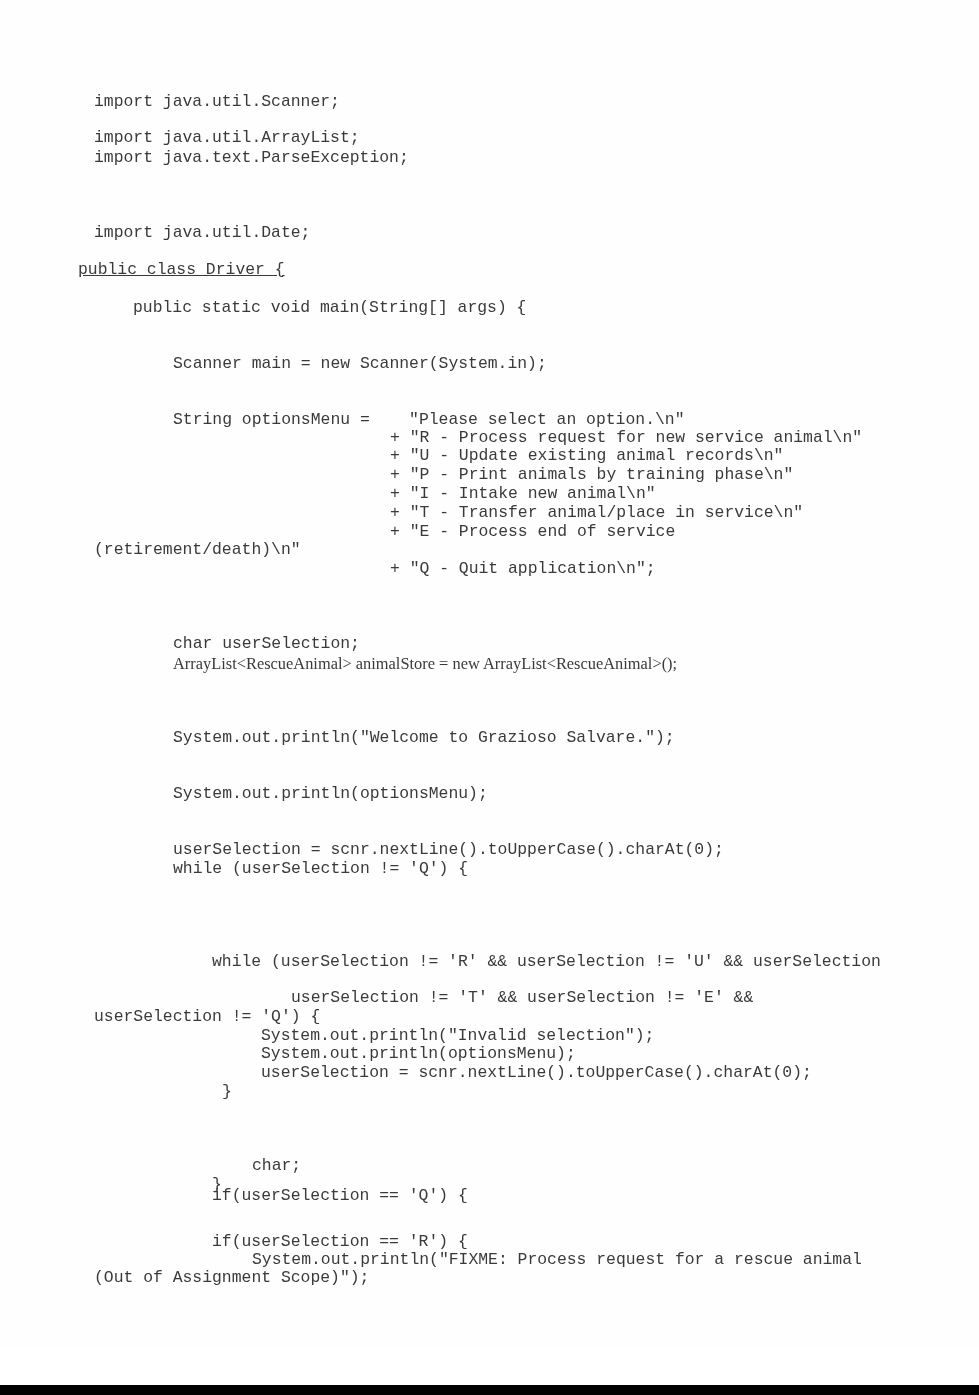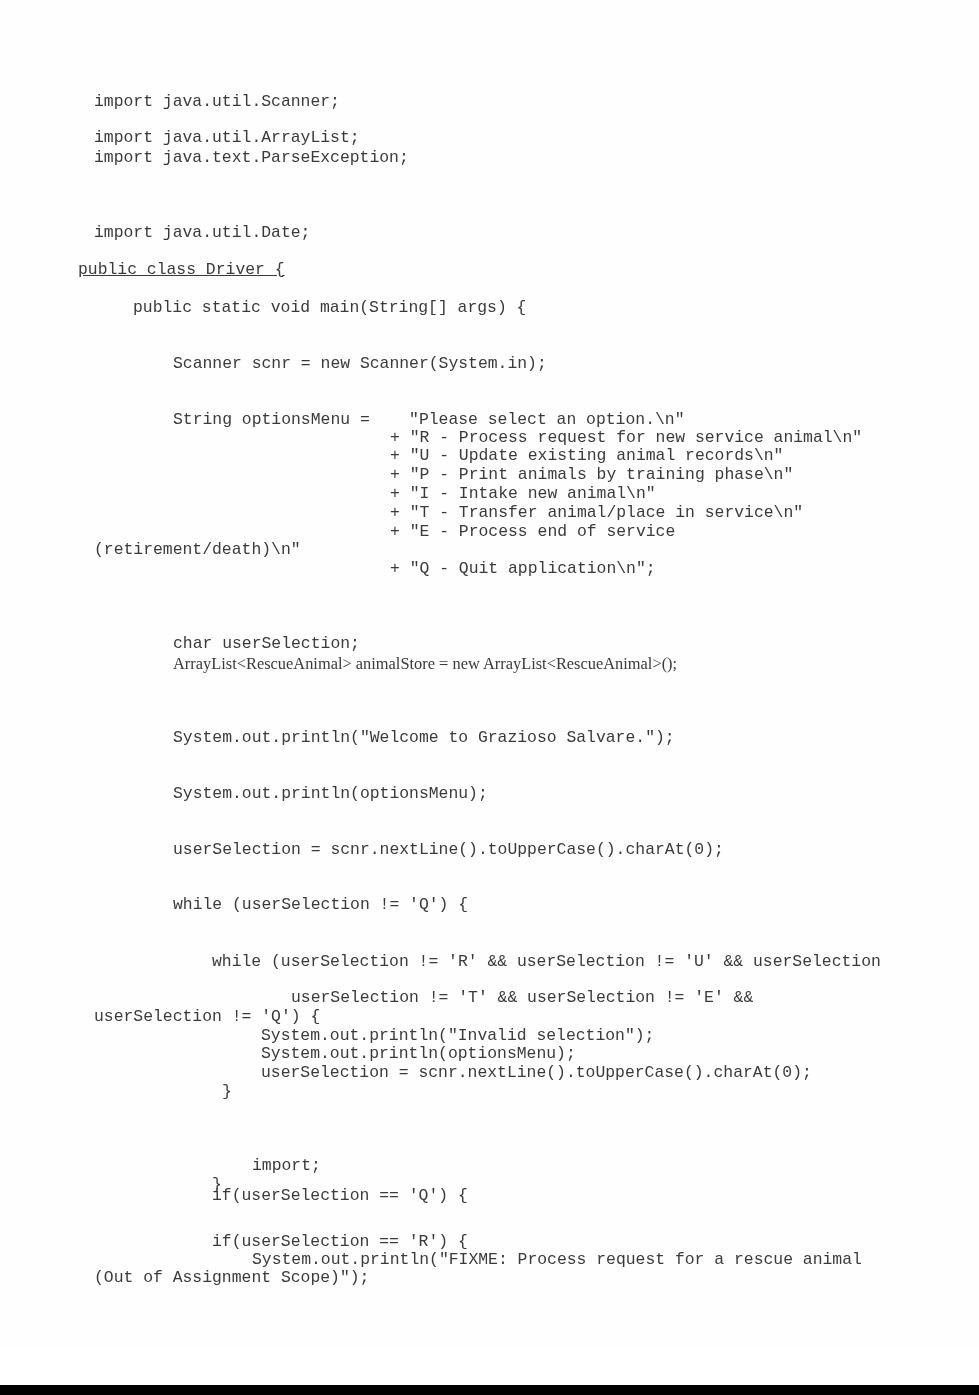--- a/index.html
+++ b/index.html
@@ -17,44 +17,44 @@
 </head>
 <body>
 
 <div class="page">
   <div class="line" style="left:94px;top:92px;">import java.util.Scanner;</div>
   <div class="line" style="left:94px;top:128px;">import java.util.ArrayList;</div>
   <div class="line" style="left:94px;top:148px;">import java.text.ParseException;</div>
   <div class="line" style="left:94px;top:223px;">import java.util.Date;</div>
   <div class="line" style="left:78px;top:260px;text-decoration:underline;">public class Driver {</div>
   <div class="line" style="left:133px;top:298px;">public static void main(String[] args) {</div>
-  <div class="line" style="left:173px;top:354px;">Scanner scnr = new Scanner(System.in);</div>
+  <div class="line" style="left:173px;top:354px;">Scanner main = new Scanner(System.in);</div>
   <div class="line" style="left:173px;top:410px;">String optionsMenu =    "Please select an option.\n"</div>
   <div class="line" style="left:390px;top:428px;">+ "R - Process request for new service animal\n"</div>
   <div class="line" style="left:390px;top:446px;">+ "U - Update existing animal records\n"</div>
   <div class="line" style="left:390px;top:465px;">+ "P - Print animals by training phase\n"</div>
   <div class="line" style="left:390px;top:484px;">+ "I - Intake new animal\n"</div>
   <div class="line" style="left:390px;top:503px;">+ "T - Transfer animal/place in service\n"</div>
   <div class="line" style="left:390px;top:522px;">+ "E - Process end of service</div>
   <div class="line" style="left:94px;top:540px;">(retirement/death)\n"</div>
   <div class="line" style="left:390px;top:559px;">+ "Q - Quit application\n";</div>
   <div class="line" style="left:173px;top:634px;">char userSelection;</div>
   <div class="line" style="left:173px;top:654px;font-family:Liberation Serif, serif;">ArrayList&lt;RescueAnimal&gt; animalStore = new ArrayList&lt;RescueAnimal&gt;();</div>
   <div class="line" style="left:173px;top:728px;">System.out.println("Welcome to Grazioso Salvare.");</div>
   <div class="line" style="left:173px;top:784px;">System.out.println(optionsMenu);</div>
   <div class="line" style="left:173px;top:840px;">userSelection = scnr.nextLine().toUpperCase().charAt(0);</div>
-  <div class="line" style="left:173px;top:895px;">while (userSelection != 'Q') {</div>
+  <div class="line" style="left:173px;top:859px;">while (userSelection != 'Q') {</div>
   <div class="line" style="left:212px;top:952px;">while (userSelection != 'R' &amp;&amp; userSelection != 'U' &amp;&amp; userSelection</div>
   <div class="line" style="left:291px;top:988px;">userSelection != 'T' &amp;&amp; userSelection != 'E' &amp;&amp;</div>
   <div class="line" style="left:94px;top:1007px;">userSelection != 'Q') {</div>
   <div class="line" style="left:261px;top:1026px;">System.out.println("Invalid selection");</div>
   <div class="line" style="left:261px;top:1044px;">System.out.println(optionsMenu);</div>
   <div class="line" style="left:261px;top:1063px;">userSelection = scnr.nextLine().toUpperCase().charAt(0);</div>
   <div class="line" style="left:222px;top:1082px;">}</div>
   <div class="line" style="left:212px;top:1138px;margin-top:48px;">if(userSelection == 'Q') {</div>
-  <div class="line" style="left:252px;top:1156px;">import;</div>
+  <div class="line" style="left:252px;top:1156px;">char;</div>
   <div class="line" style="left:212px;top:1175px;">}</div>
   <div class="line" style="left:212px;top:1232px;">if(userSelection == 'R') {</div>
   <div class="line" style="left:252px;top:1250px;">System.out.println("FIXME: Process request for a rescue animal</div>
   <div class="line" style="left:94px;top:1268px;">(Out of Assignment Scope)");</div>
 </div>
 
 <div class="bottom-bar"></div>
 
 </body></html>

